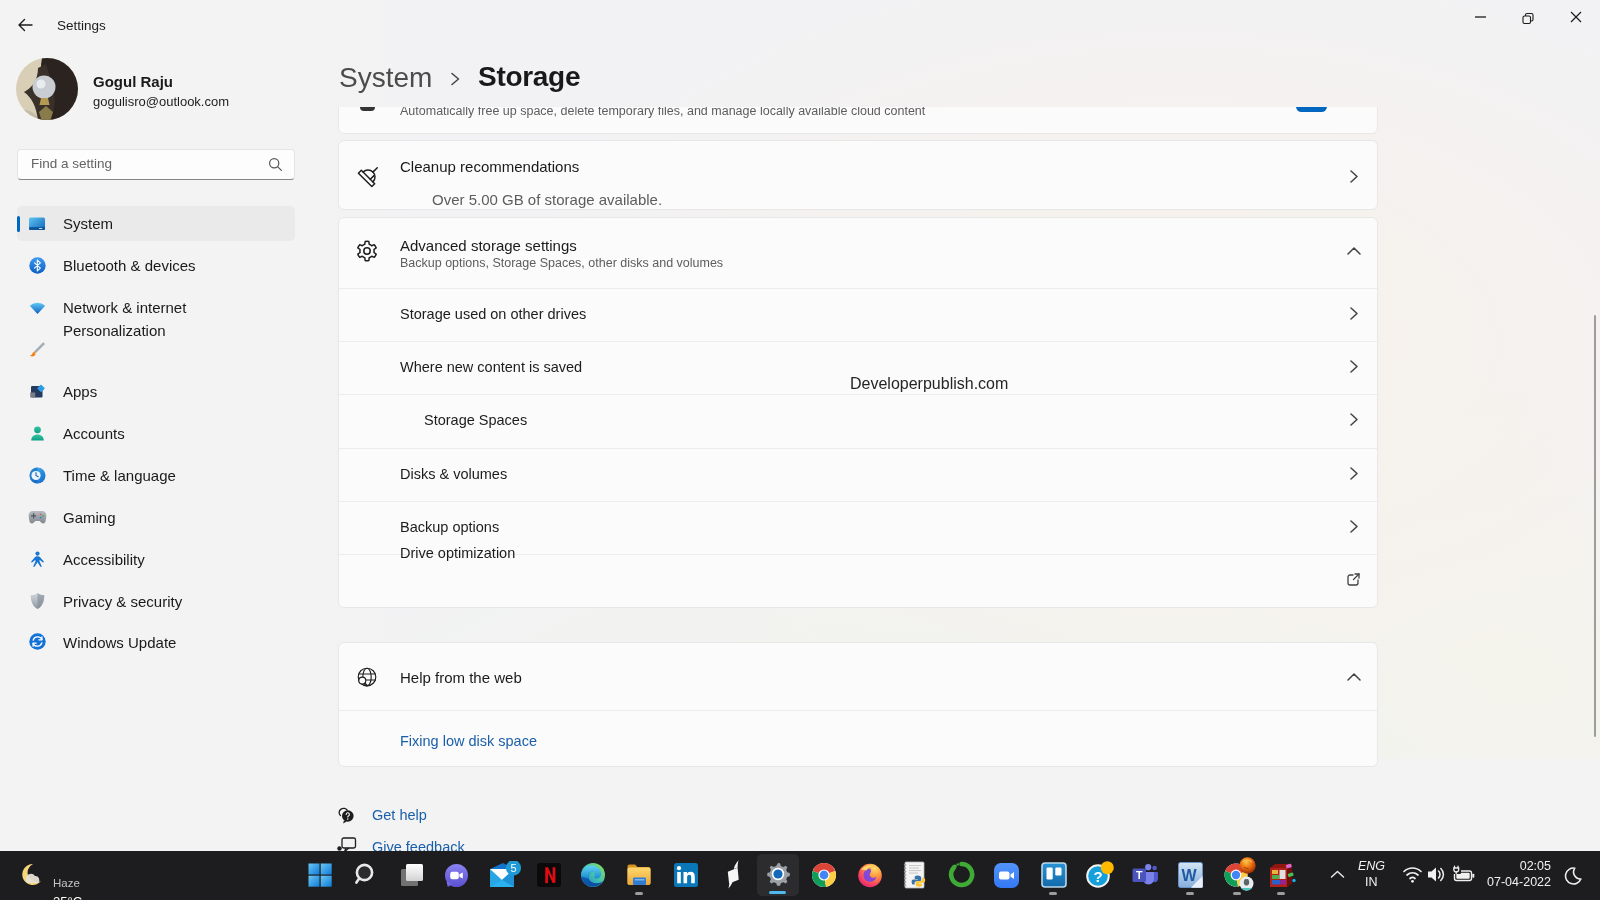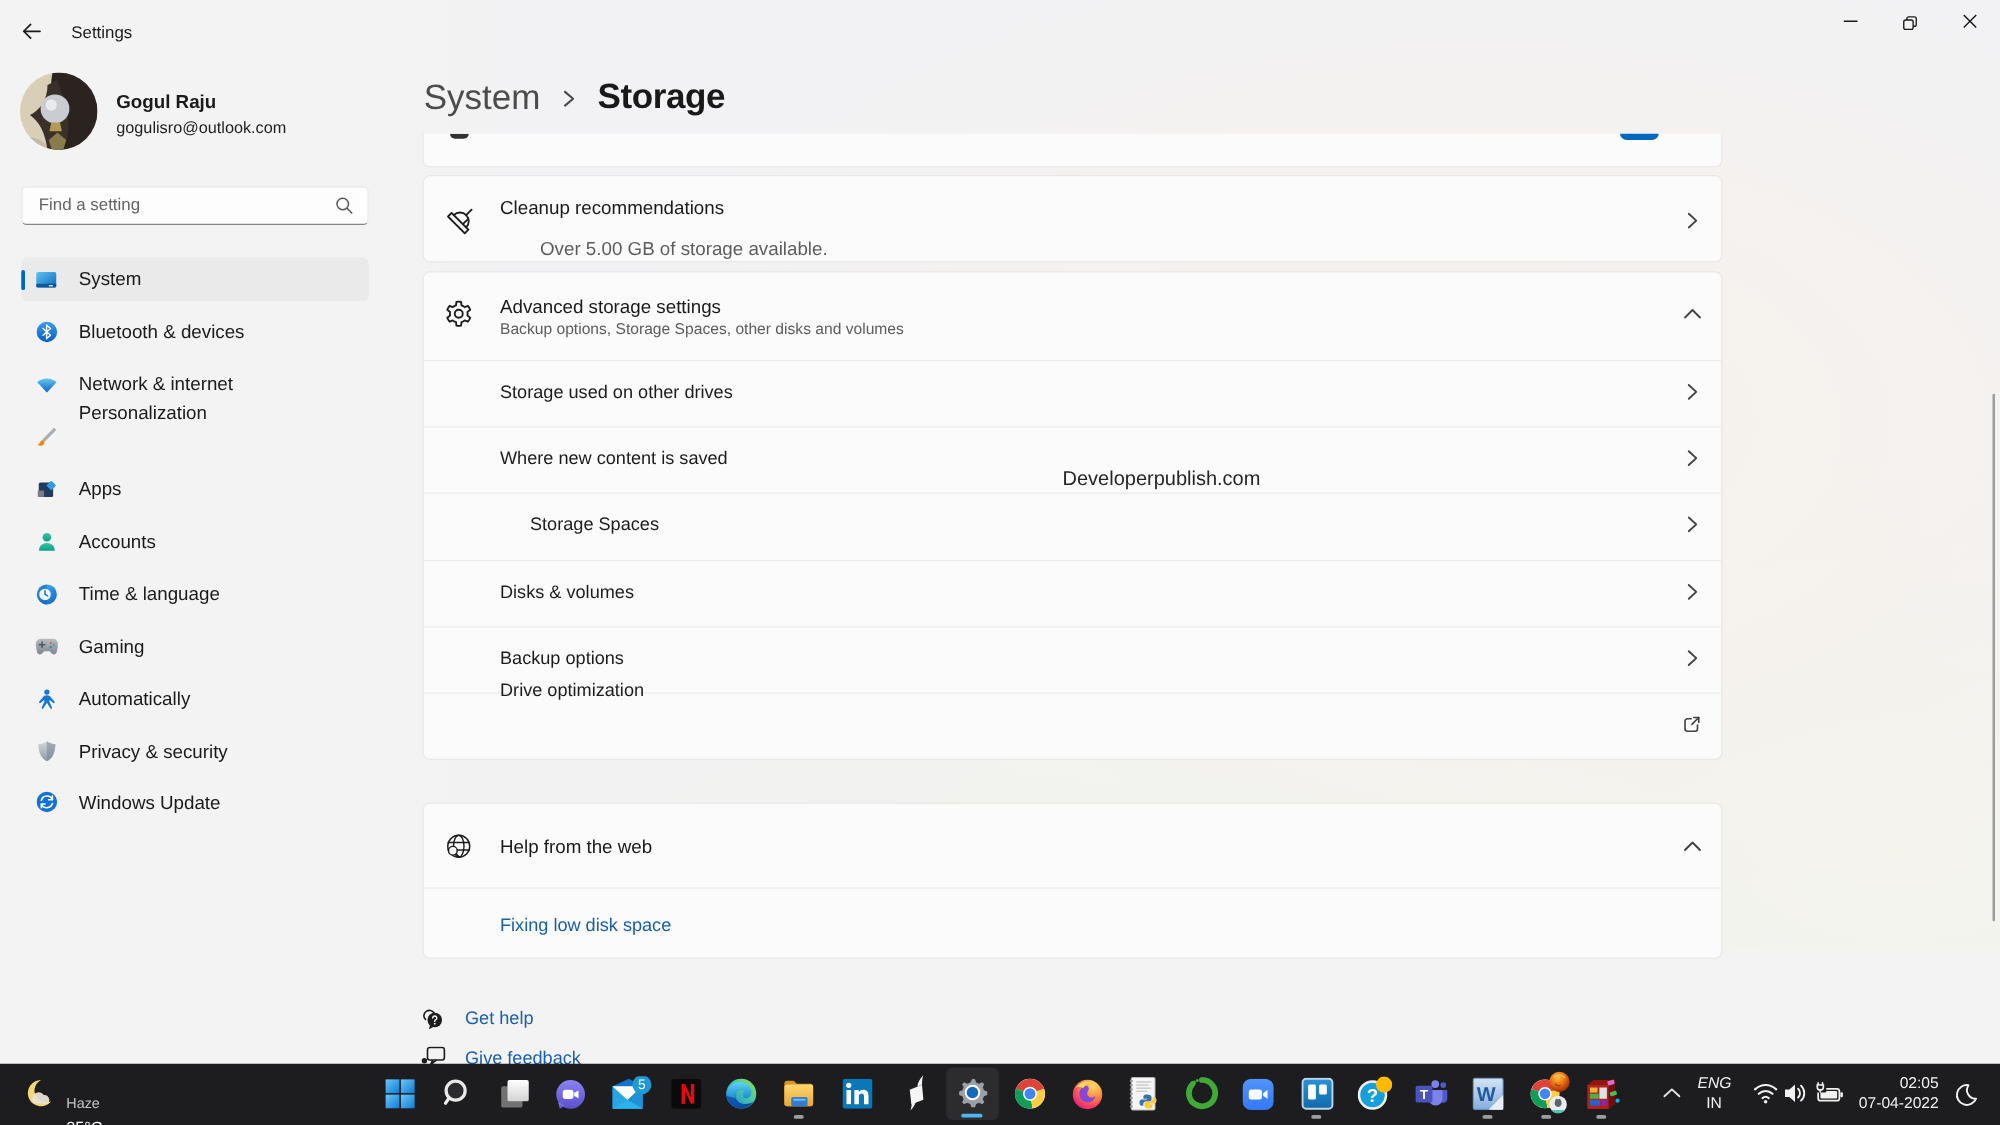--- a/index.html
+++ b/index.html
@@ -156,21 +156,21 @@
     <circle cx="12.6" cy="7.6" r="0.9" fill="#2d7dd2"></circle>
   </svg>
   <div class="t" style="left:63px;top:509px;font-size:15px;color:#1a1a1a;">Gaming</div>
 
   <svg class="abs" style="left:29px;top:551px" width="17" height="17" viewBox="0 0 17 17">
     <g fill="#1976d2">
       <circle cx="8.5" cy="2.6" r="2.1"></circle>
       <path d="M8.5 5.2 C10 5.2 11 5.8 11.8 7 L14.6 10.2 C15.2 10.9 14.3 11.9 13.6 11.3 L10.8 8.9 L10.4 9.9 L12.6 14.9 C13 15.8 11.8 16.5 11.3 15.6 L8.5 11.2 L5.7 15.6 C5.2 16.5 4 15.8 4.4 14.9 L6.6 9.9 L6.2 8.9 L3.4 11.3 C2.7 11.9 1.8 10.9 2.4 10.2 L5.2 7 C6 5.8 7 5.2 8.5 5.2 Z"></path>
     </g>
   </svg>
-  <div class="t" style="left:63px;top:551px;font-size:15px;color:#1a1a1a;">Automatically</div>
+  <div class="t" style="left:63px;top:551px;font-size:15px;color:#1a1a1a;">Accessibility</div>
 
   <svg class="abs" style="left:29px;top:592px" width="17" height="18" viewBox="0 0 17 18">
     <defs>
         <linearGradient id="pvg" x1="0" y1="0" x2="0" y2="1">
       <stop offset="0" stop-color="#d3d8de"></stop>
           <stop offset="1" stop-color="#8f99a3"></stop>
         </linearGradient>
       </defs>
     <path d="M8.5 1 C10.5 2.5 12.8 3.2 15.3 3.3 C15.3 9.5 13.2 14.5 8.5 17 C3.8 14.5 1.7 9.5 1.7 3.3 C4.2 3.2 6.5 2.5 8.5 1 Z" fill="url(#pvg)"></path>
     <path d="M8.5 1 C10.5 2.5 12.8 3.2 15.3 3.3 C15.3 9.5 13.2 14.5 8.5 17 Z" fill="#7e8893" opacity="0.55"></path>
@@ -187,20 +187,21 @@
   <div class="t" style="left:63px;top:634px;font-size:15px;color:#1a1a1a;">Windows Update</div>
 
   <div class="t" style="left:339px;top:62px;font-size:28px;color:#4c4c4c;">System</div>
   <svg class="abs" style="left:448px;top:71px" width="14" height="16" viewBox="0 0 14 16">
     <path d="M4 2.5 L10.5 8 L4 13.5" stroke="#484848" stroke-width="1.6" fill="none" stroke-linecap="round" stroke-linejoin="round"></path>
   </svg>
   <div class="t" style="left:478px;top:61px;font-size:28px;font-weight:bold;color:#191919;letter-spacing:-0.3px;">Storage</div>
 
   <div class="abs" style="left:338px;top:107px;width:1040px;height:27px;overflow:hidden;">
     <div class="abs" style="left:0;top:-44px;width:1040px;height:71px;background:#fbfbfb;border:1px solid #e7e7e7;border-radius:6px;"></div>
+    <div class="t" style="left:62px;top:-3px;font-size:12.5px;color:#5d5d5d;">Automatically free up space, delete temporary files, and manage locally available cloud content</div>
     <div class="abs" style="left:22px;top:0px;width:15px;height:4px;background:#333;border-radius:0 0 4px 4px;"></div>
     <div class="abs" style="left:958px;top:-6px;width:31px;height:11px;background:#0067c0;border-radius:8px;"></div>
   </div>
 
   <div class="abs" style="left:338px;top:140px;width:1040px;height:70px;background:#fbfbfb;border:1px solid #e7e7e7;border-radius:6px;"></div>
   <svg class="abs" style="left:354px;top:163px" width="28" height="28" viewBox="0 0 26 26">
     <g transform="rotate(45 13 13)" stroke="#1d1d1d" stroke-width="1.35" fill="none" stroke-linecap="round" stroke-linejoin="round">
       <path d="M13 0.8 V6.6"></path>
       <path d="M6.5 13 A 6.5 6.5 0 0 1 19.5 13"></path>
       <path d="M4.2 13 H21.8 V16.8 H4.2 Z"></path>

